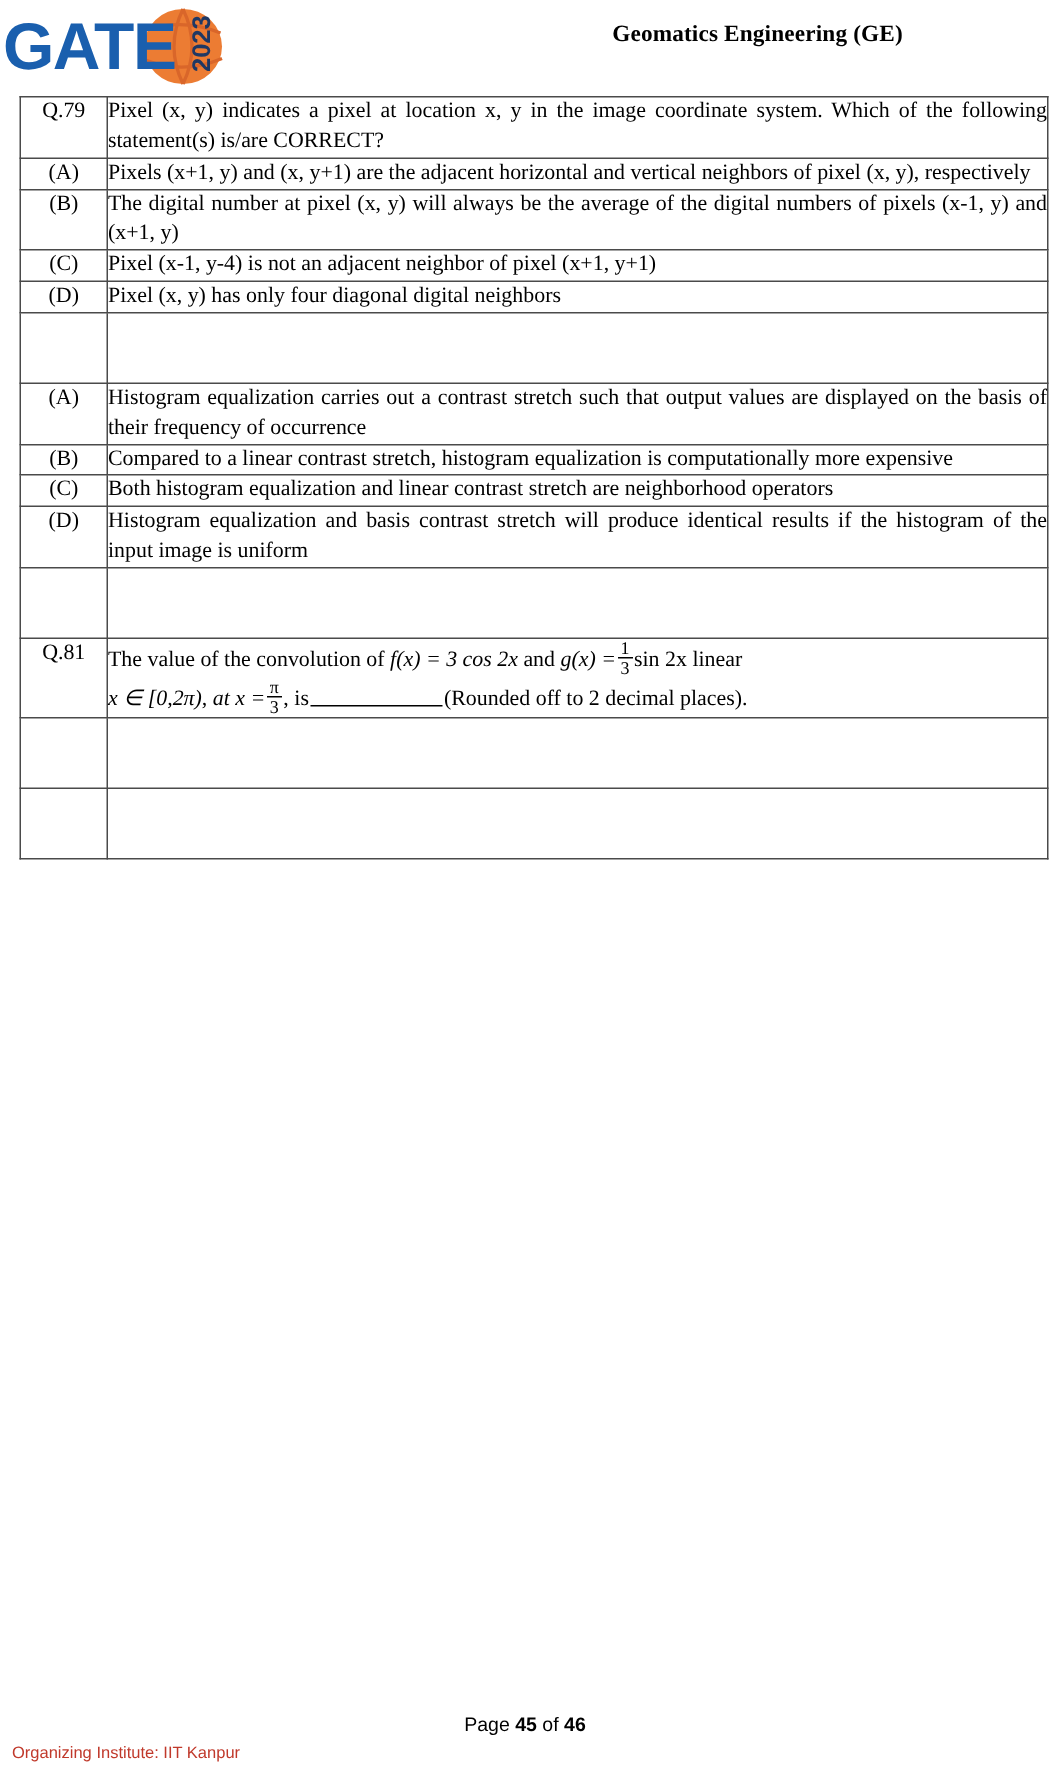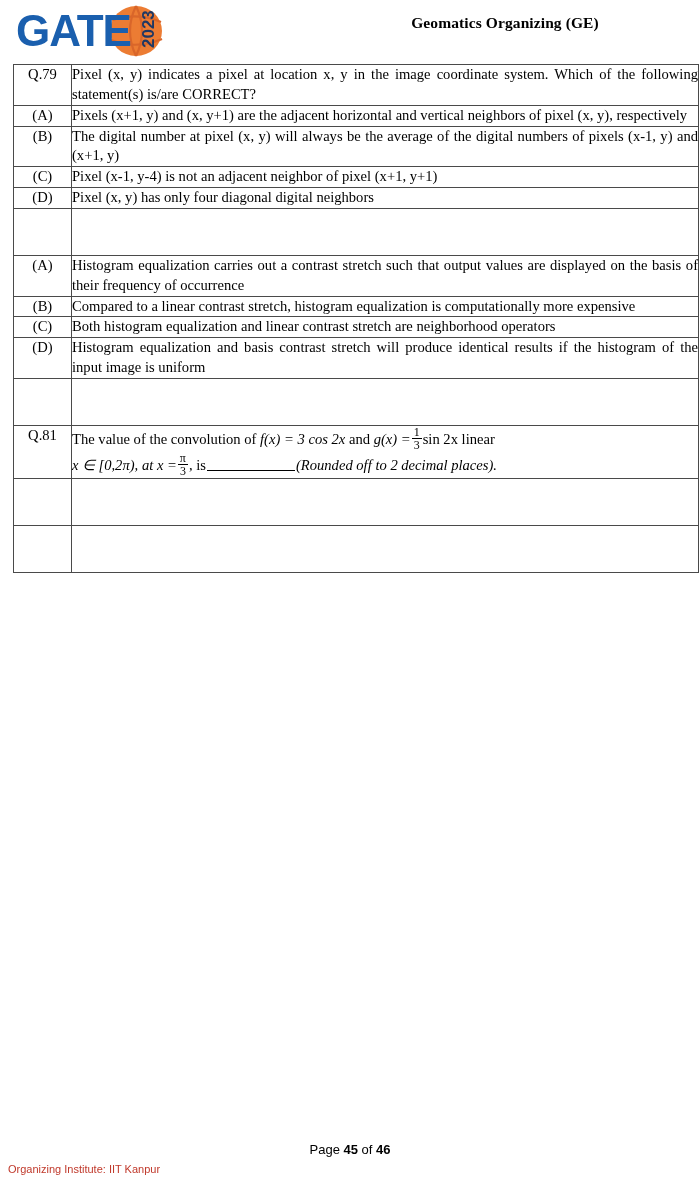--- a/index.html
+++ b/index.html
@@ -17,21 +17,21 @@
   }
 
   
   .page-header {
     position: relative;
     height: 62px;
     width: 700px;
   }
   .logo-wrap {
     position: absolute;
-    left: 14px;
+    left: 0;
     top: 2px;
     width: 170px;
     height: 56px;
   }
   .logo-svg { display: block; }
 
   .exam-title {
     position: absolute;
     left: 0;
     top: 14px;
@@ -104,21 +104,21 @@
     display: block;
     border-top: 1px solid #000;
     padding: 0 2px;
   }
   .blankline {
     display: inline-block;
     width: 88px;
     border-bottom: 1px solid #000;
     margin: 0 1px -1px 1px;
   }
-  .ital { font-style: italic; }
+  .ital { }
 
   
   .footer {
     position: absolute;
     left: 0;
     top: 1142px;
     width: 700px;
     height: 44px;
   }
   .page-num {
@@ -156,21 +156,21 @@
       <path d="M122 4 Q110 29 122 54" stroke="#d9662a" stroke-width="2.2" fill="none"></path>
       <path d="M122 4 Q134 29 122 54" stroke="#d9662a" stroke-width="2.2" fill="none"></path>
 
       <text x="2" y="44" font-family="Liberation Sans, sans-serif" font-size="44" font-weight="bold" fill="#1a5fae" letter-spacing="-1">GATE</text>
 
       <text x="0" y="0" font-family="Liberation Sans, sans-serif" font-size="17" font-weight="bold" fill="#1f3864" transform="translate(140,46) rotate(-90)">2023</text>
     </svg>
   </div>
 
   <div class="exam-title">
-    <span class="exam-title-inner">Geomatics Organizing (GE)</span>
+    <span class="exam-title-inner">Geomatics Engineering (GE)</span>
   </div>
 </div>
 
 <table class="qtable">
   <colgroup>
       <col class="col-label">
       <col class="col-body">
     </colgroup>
   <tbody>
 

